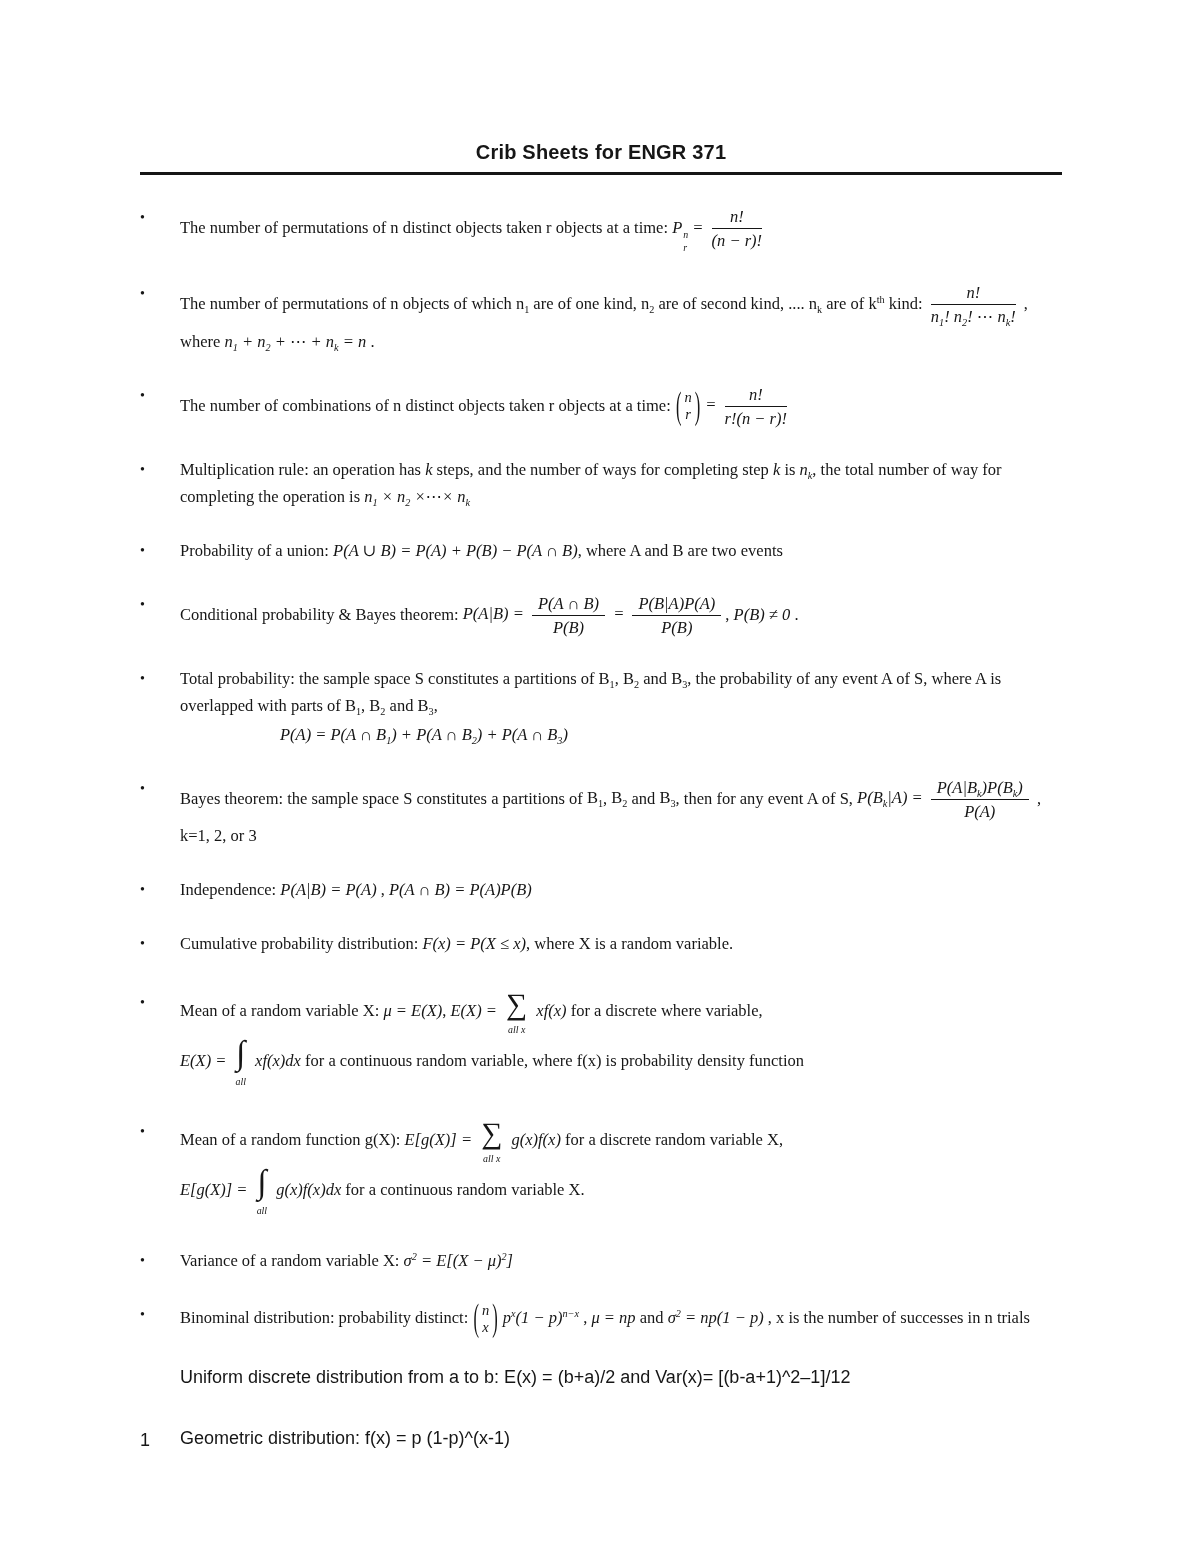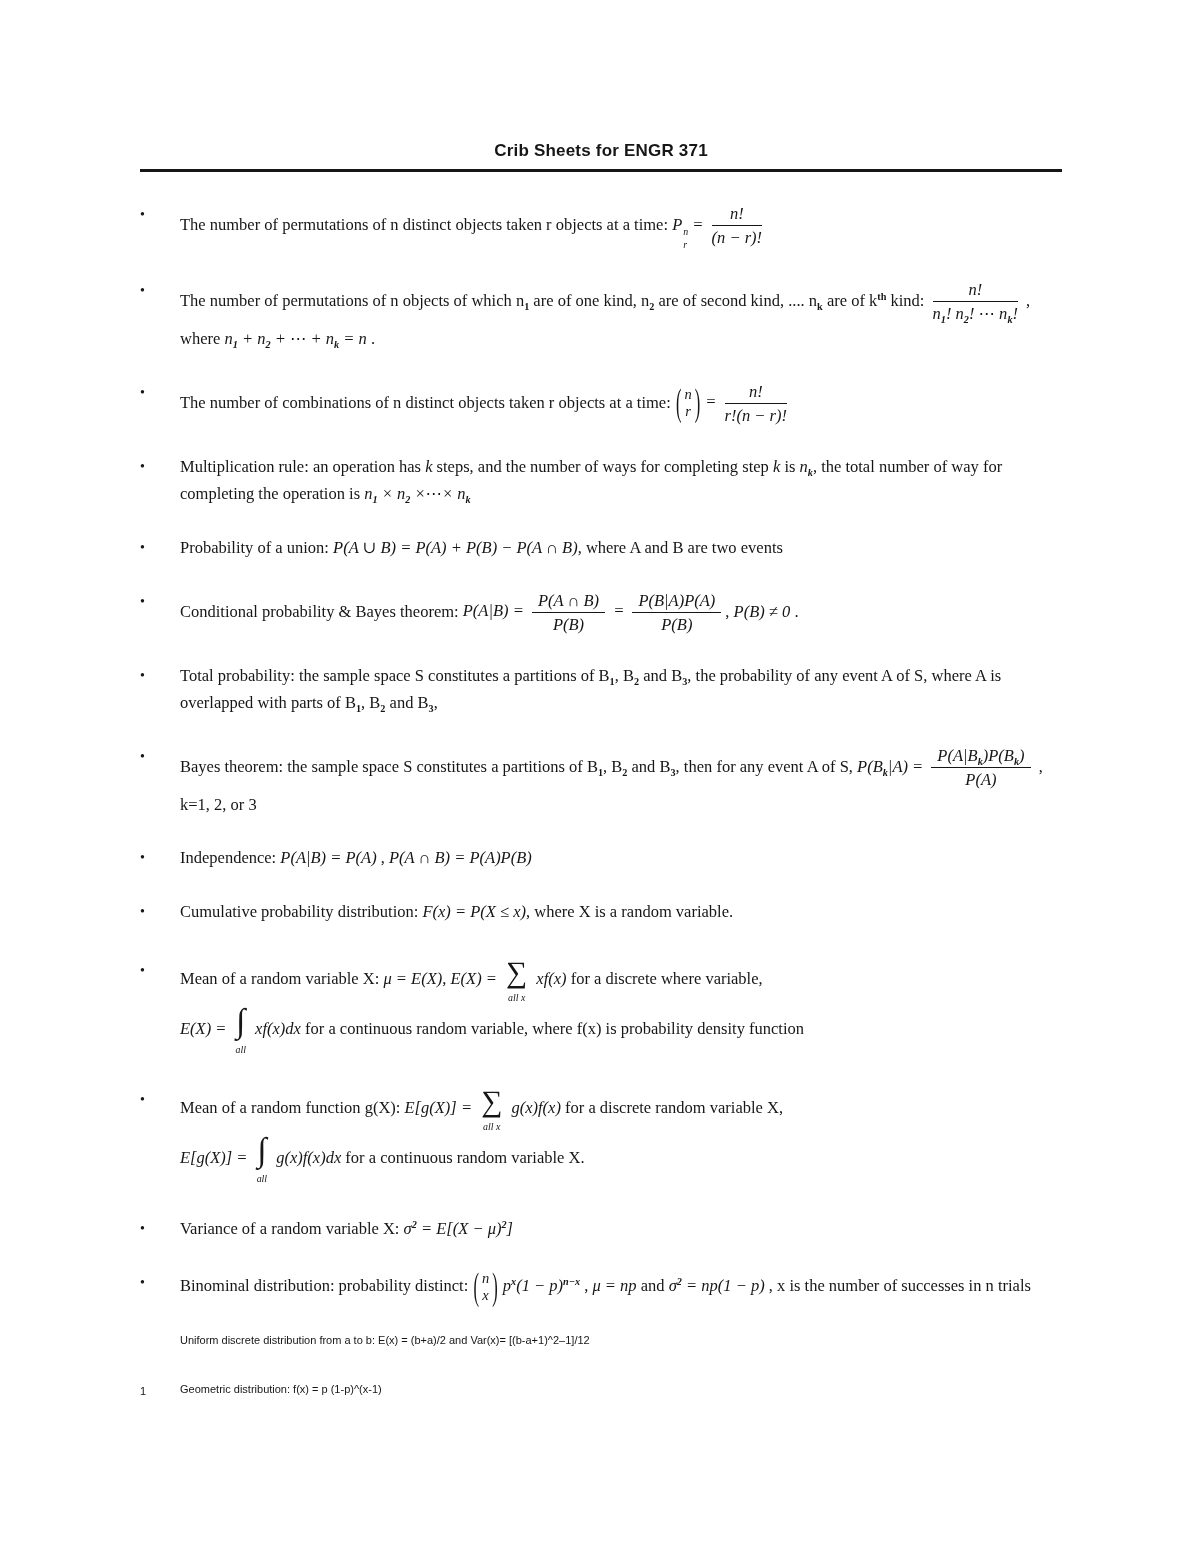--- a/index.html
+++ b/index.html
@@ -3,35 +3,35 @@
 <meta charset="utf-8">
 <style>
   html,body{margin:0;padding:0;}
   body{
     width:1200px;min-height:1553px;background:#ffffff;color:#161616;
     font-family:"Liberation Serif","DejaVu Serif","DejaVu Sans",serif;
   }
   .page{box-sizing:border-box;width:1200px;min-height:1553px;padding:141px 138px 40px 140px;}
   .title{
     text-align:center;font-family:"Liberation Sans","DejaVu Sans",sans-serif;
-    font-weight:bold;font-size:17px;letter-spacing:.2px;
+    font-weight:bold;font-size:20px;letter-spacing:.2px;
   }
   .rule{border-bottom:3px solid #161616;margin-top:8px;}
   .list{margin-top:30px;font-size:16.5px;line-height:1.62;}
   .li{display:flex;margin-bottom:25px;}
   .li.tallgap{margin-bottom:30px;}
   .marker{flex:0 0 40px;width:40px;font-size:14px;padding-top:2px;}
   .content{flex:1;min-width:0;}
   .line{margin-bottom:2px;}
   .line.ind1{margin-left:100px;}
   .line.ind2{margin-left:86px;}
   .seg-t{font-style:normal;}
   .seg-u{font-style:normal;}
   .seg-m{font-style:italic;}
-  sub,sup{font-size:0.62em;line-height:0;font-weight:bold;}
+  sub,sup{font-size:0.62em;line-height:0;}
   sub{vertical-align:-0.35em;}
   sup{vertical-align:0.55em;}
   
   .frac{display:inline-flex;flex-direction:column;vertical-align:middle;
         text-align:center;margin:1px 4px;line-height:1.3;}
   .fnum{display:block;padding:0 6px 1px;border-bottom:1.4px solid currentColor;}
   .fden{display:block;padding-top:1px;text-align:center;}
   
   .bigp{display:inline-block;transform:scaleY(2.3);font-style:normal;
         vertical-align:-0.1em;margin:0 1px;font-weight:400;}
@@ -42,21 +42,21 @@
           font-size:0.6em;line-height:1.25;vertical-align:-0.55em;margin-left:1px;}
   
   .bigop{display:inline-flex;flex-direction:column;align-items:center;
          vertical-align:middle;line-height:1;margin:0 5px;}
   .bigop .opsym{font-style:normal;font-size:1.8em;line-height:0.95;}
   .bigop .under{font-size:0.6em;font-style:italic;margin-top:7px;}
   .bigop.intop .opsym{font-size:2.05em;}
   .bigop.intop .under{margin-top:8px;}
   
   .sans .content,.sans .marker{
-    font-family:"Liberation Sans","DejaVu Sans",sans-serif;font-size:11px;
+    font-family:"Liberation Sans","DejaVu Sans",sans-serif;font-size:18px;
   }
   .sans{margin-bottom:29px;}
 </style>
 </head>
 <body>
 
 <div class="page">
 
   <div class="header">
     <div class="title">Crib Sheets for ENGR 371</div>
@@ -125,20 +125,21 @@
                 <span class="fnum">P(B|A)P(A)</span>
                 <span class="fden">P(B)</span>
               </span></span><span class="seg-t">, </span><span class="seg-m">P(B) ≠ 0</span><span class="seg-t"> .</span></div>
         </div>
     </div>
 
     <div class="li">
       <span class="marker">•</span>
       <div class="content">
           <div class="line"><span class="seg-t">Total probability: the sample space S constitutes a partitions of </span><span class="seg-u">B<sub>1</sub></span><span class="seg-t">, </span><span class="seg-u">B<sub>2</sub></span><span class="seg-t"> and </span><span class="seg-u">B<sub>3</sub></span><span class="seg-t">, the probability of any event A of S, where A is overlapped with parts of </span><span class="seg-u">B<sub>1</sub></span><span class="seg-t">, </span><span class="seg-u">B<sub>2</sub></span><span class="seg-t"> and </span><span class="seg-u">B<sub>3</sub></span><span class="seg-t">,</span></div>
+          <div class="line ind1"><span class="seg-m">P(A) = P(A ∩ B<sub>1</sub>) + P(A ∩ B<sub>2</sub>) + P(A ∩ B<sub>3</sub>)</span></div>
         </div>
     </div>
 
     <div class="li">
       <span class="marker">•</span>
       <div class="content">
           <div class="line"><span class="seg-t">Bayes theorem: the sample space S constitutes a partitions of </span><span class="seg-u">B<sub>1</sub></span><span class="seg-t">, </span><span class="seg-u">B<sub>2</sub></span><span class="seg-t"> and </span><span class="seg-u">B<sub>3</sub></span><span class="seg-t">, then for any event A of S, </span><span class="seg-m">P(B<sub>k</sub>|A) = <span class="frac">
                 <span class="fnum">P(A|B<sub>k</sub>)P(B<sub>k</sub>)</span>
                 <span class="fden">P(A)</span>
               </span></span><span class="seg-t"> , k=1, 2, or 3</span></div>

